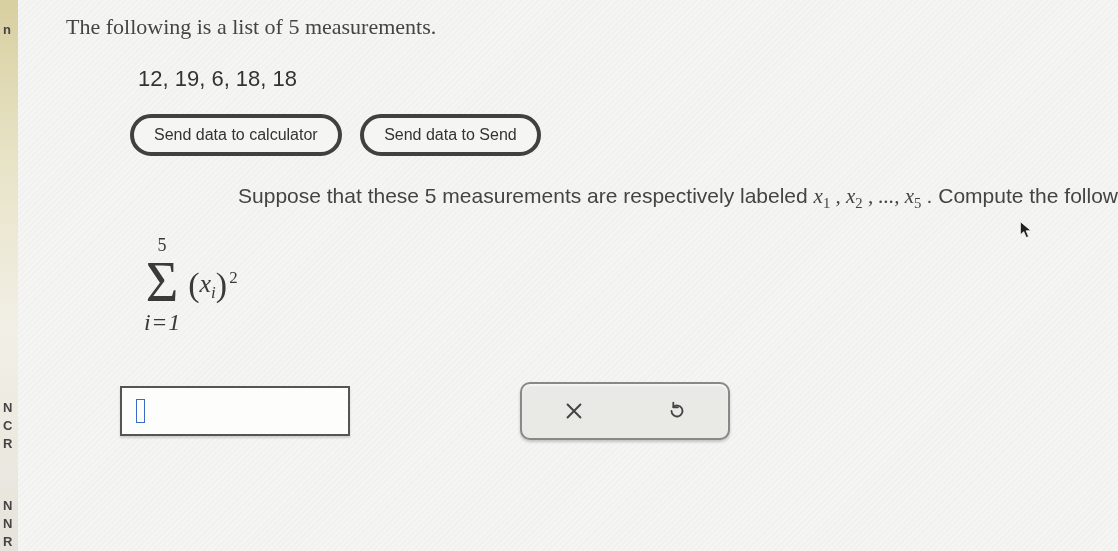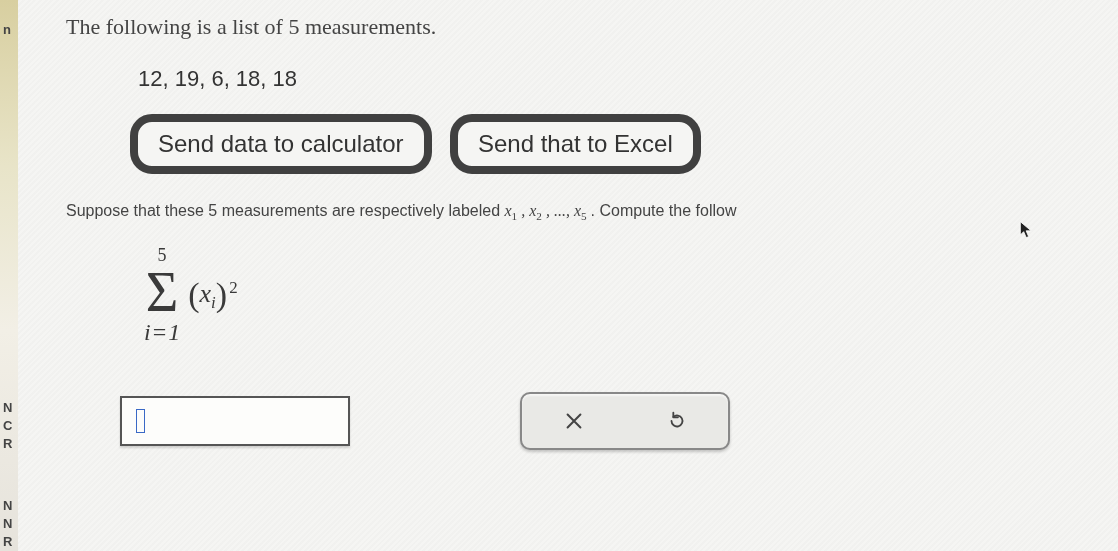--- a/index.html
+++ b/index.html
@@ -51,35 +51,36 @@
     margin-left: 78px;
     margin-bottom: 22px;
     margin-top: 12px;
   }
   .pill-row {
     margin-left: 70px;
     margin-bottom: 28px;
   }
   .pill {
     display: inline-block;
-    border: 8px solid #404040;
+    border: 4px solid #404040;
     border-radius: 22px;
     padding: 8px 20px;
-    font-size: 24px;
+    font-size: 16px;
     color: #333;
     background: #f5f5f3;
     margin-right: 14px;
     cursor: pointer;
   }
   .suppose {
-    font-size: 16px;
+    font-size: 21px;
     color: #444;
     margin-left: 6px;
     margin-bottom: 24px;
     white-space: nowrap;
+    text-align: right;
   }
   .math-inline {
     font-family: 'Times New Roman', serif;
     font-style: italic;
   }
   .math-inline sub { font-size: 0.7em; vertical-align: sub; font-style: normal; }
   .summation {
     margin-left: 84px;
     font-family: 'Times New Roman', serif;
     display: flex;
@@ -172,21 +173,21 @@
   </div>
 
 <div class="content">
 
   <div class="intro">The following is a list of 5 measurements.</div>
 
   <div class="data-values">12, 19, 6, 18, 18</div>
 
   <div class="pill-row">
     <span class="pill">Send data to calculator</span>
-    <span class="pill">Send that to Excel</span>
+    <span class="pill">Send data to Send</span>
   </div>
 
   <div class="suppose">
     <span>Suppose that these 5 measurements are respectively labeled </span>
     <span class="math-inline">
       <i>x</i><sub>1</sub> , <i>x</i><sub>2</sub> , ..., <i>x</i><sub>5</sub>
     </span>
     <span> . Compute the follow</span>
   </div>
 

